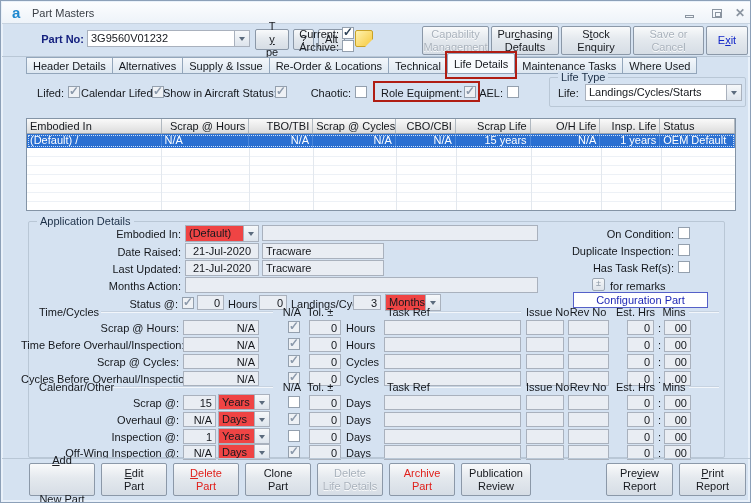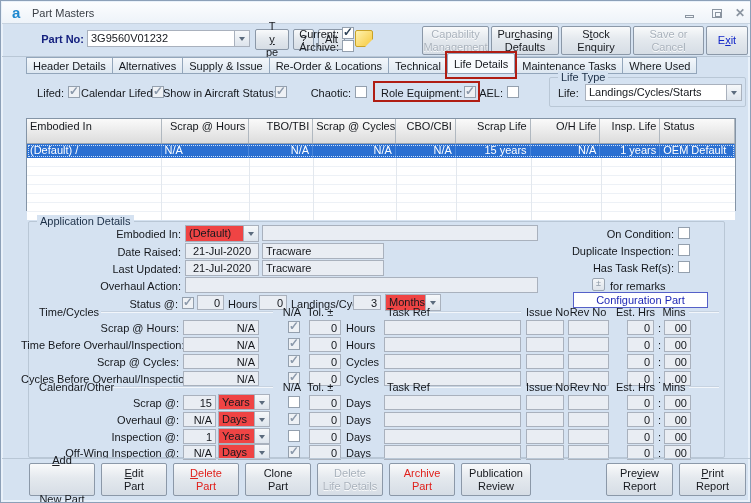--- a/index.html
+++ b/index.html
@@ -60,21 +60,21 @@
   .tab:last-child { border-right:1px solid #93a6bb; }
   .tab.active { height:21px; padding-top:4px; background:#f8fbfe; border-right:1px solid #93a6bb;
                 border-radius:2px 2px 0 0; z-index:2; }
   .ann { position:absolute; border:2px solid #b01d13; pointer-events:none; z-index:9; }
 
   .group { position:absolute; border:1px solid #b9c7d6; border-radius:2px; }
   .gtitle { position:absolute; top:-7px; left:8px; background:#d5e2f1; padding:0 3px; color:#1c2f47; white-space:nowrap; }
 
   
   .grid { position:absolute; left:25px; top:117px; width:710px; height:93px; background:#fff; border:1px solid #8494a6; }
-  .ghead { display:flex; height:25px; background:linear-gradient(#fafafa,#dcdcdc); border-bottom:1px solid #9aa5b1; }
+  .ghead { display:flex; height:15px; background:linear-gradient(#fafafa,#dcdcdc); border-bottom:1px solid #9aa5b1; }
   .ghead .gc { border-right:1px solid #b0b8c0; padding:1px 3px 0; white-space:nowrap; overflow:hidden; }
   .grow { display:flex; height:14px; background:#2a6fd1; color:#fff; outline:1px dotted #cfe0f5; outline-offset:-2px; }
   .grow .gc { border-right:1px solid #4a86da; padding:0 3px; line-height:13px; white-space:nowrap; overflow:hidden; }
   .gc.ra { text-align:right; }
   .gempty { position:relative; height:62px;
             background:repeating-linear-gradient(#ffffff 0px, #ffffff 8px, #edf1f6 8px, #edf1f6 9px); }
   .vline { position:absolute; top:0; bottom:0; width:1px; background:#e3e8ee; }
 
   .hline { position:absolute; height:1px; background:#c6d2e0; box-shadow:0 1px 0 #f2f6fb; }
 
@@ -224,21 +224,21 @@
   <span class="fld" style="left:261px;top:224px;width:276px;"></span>
 
   <span class="lbl r" style="left:60px;top:245px;width:120px;">Date Raised:</span>
   <span class="fld ca" style="left:184px;top:242px;width:74px;">21-Jul-2020</span>
   <span class="fld" style="left:261px;top:242px;width:122px;">Tracware</span>
 
   <span class="lbl r" style="left:60px;top:262px;width:120px;">Last Updated:</span>
   <span class="fld ca" style="left:184px;top:259px;width:74px;">21-Jul-2020</span>
   <span class="fld" style="left:261px;top:259px;width:122px;">Tracware</span>
 
-  <span class="lbl r" style="left:60px;top:279px;width:120px;">Overhaul Action:</span>
+  <span class="lbl r" style="left:60px;top:279px;width:120px;">Months Action:</span>
   <span class="fld" style="left:184px;top:276px;width:353px;"></span>
 
   <span class="lbl r" style="left:60px;top:297px;width:117px;">Status @:</span>
   <span class="cb dis checked" style="left:181px;top:296px;"></span>
   <span class="fld ra" style="left:196px;top:294px;width:27px;height:15px;">0</span>
   <span class="lbl" style="left:227px;top:297px;">Hours</span>
   <span class="fld ra" style="left:258px;top:294px;width:28px;height:15px;">0</span>
   <span class="lbl" style="left:290px;top:297px;">Landings/Cycles</span>
   <span class="fld ra" style="left:352px;top:294px;width:28px;height:15px;">3</span>
   <div class="combo" style="left:384px;top:293px;width:56px;">

